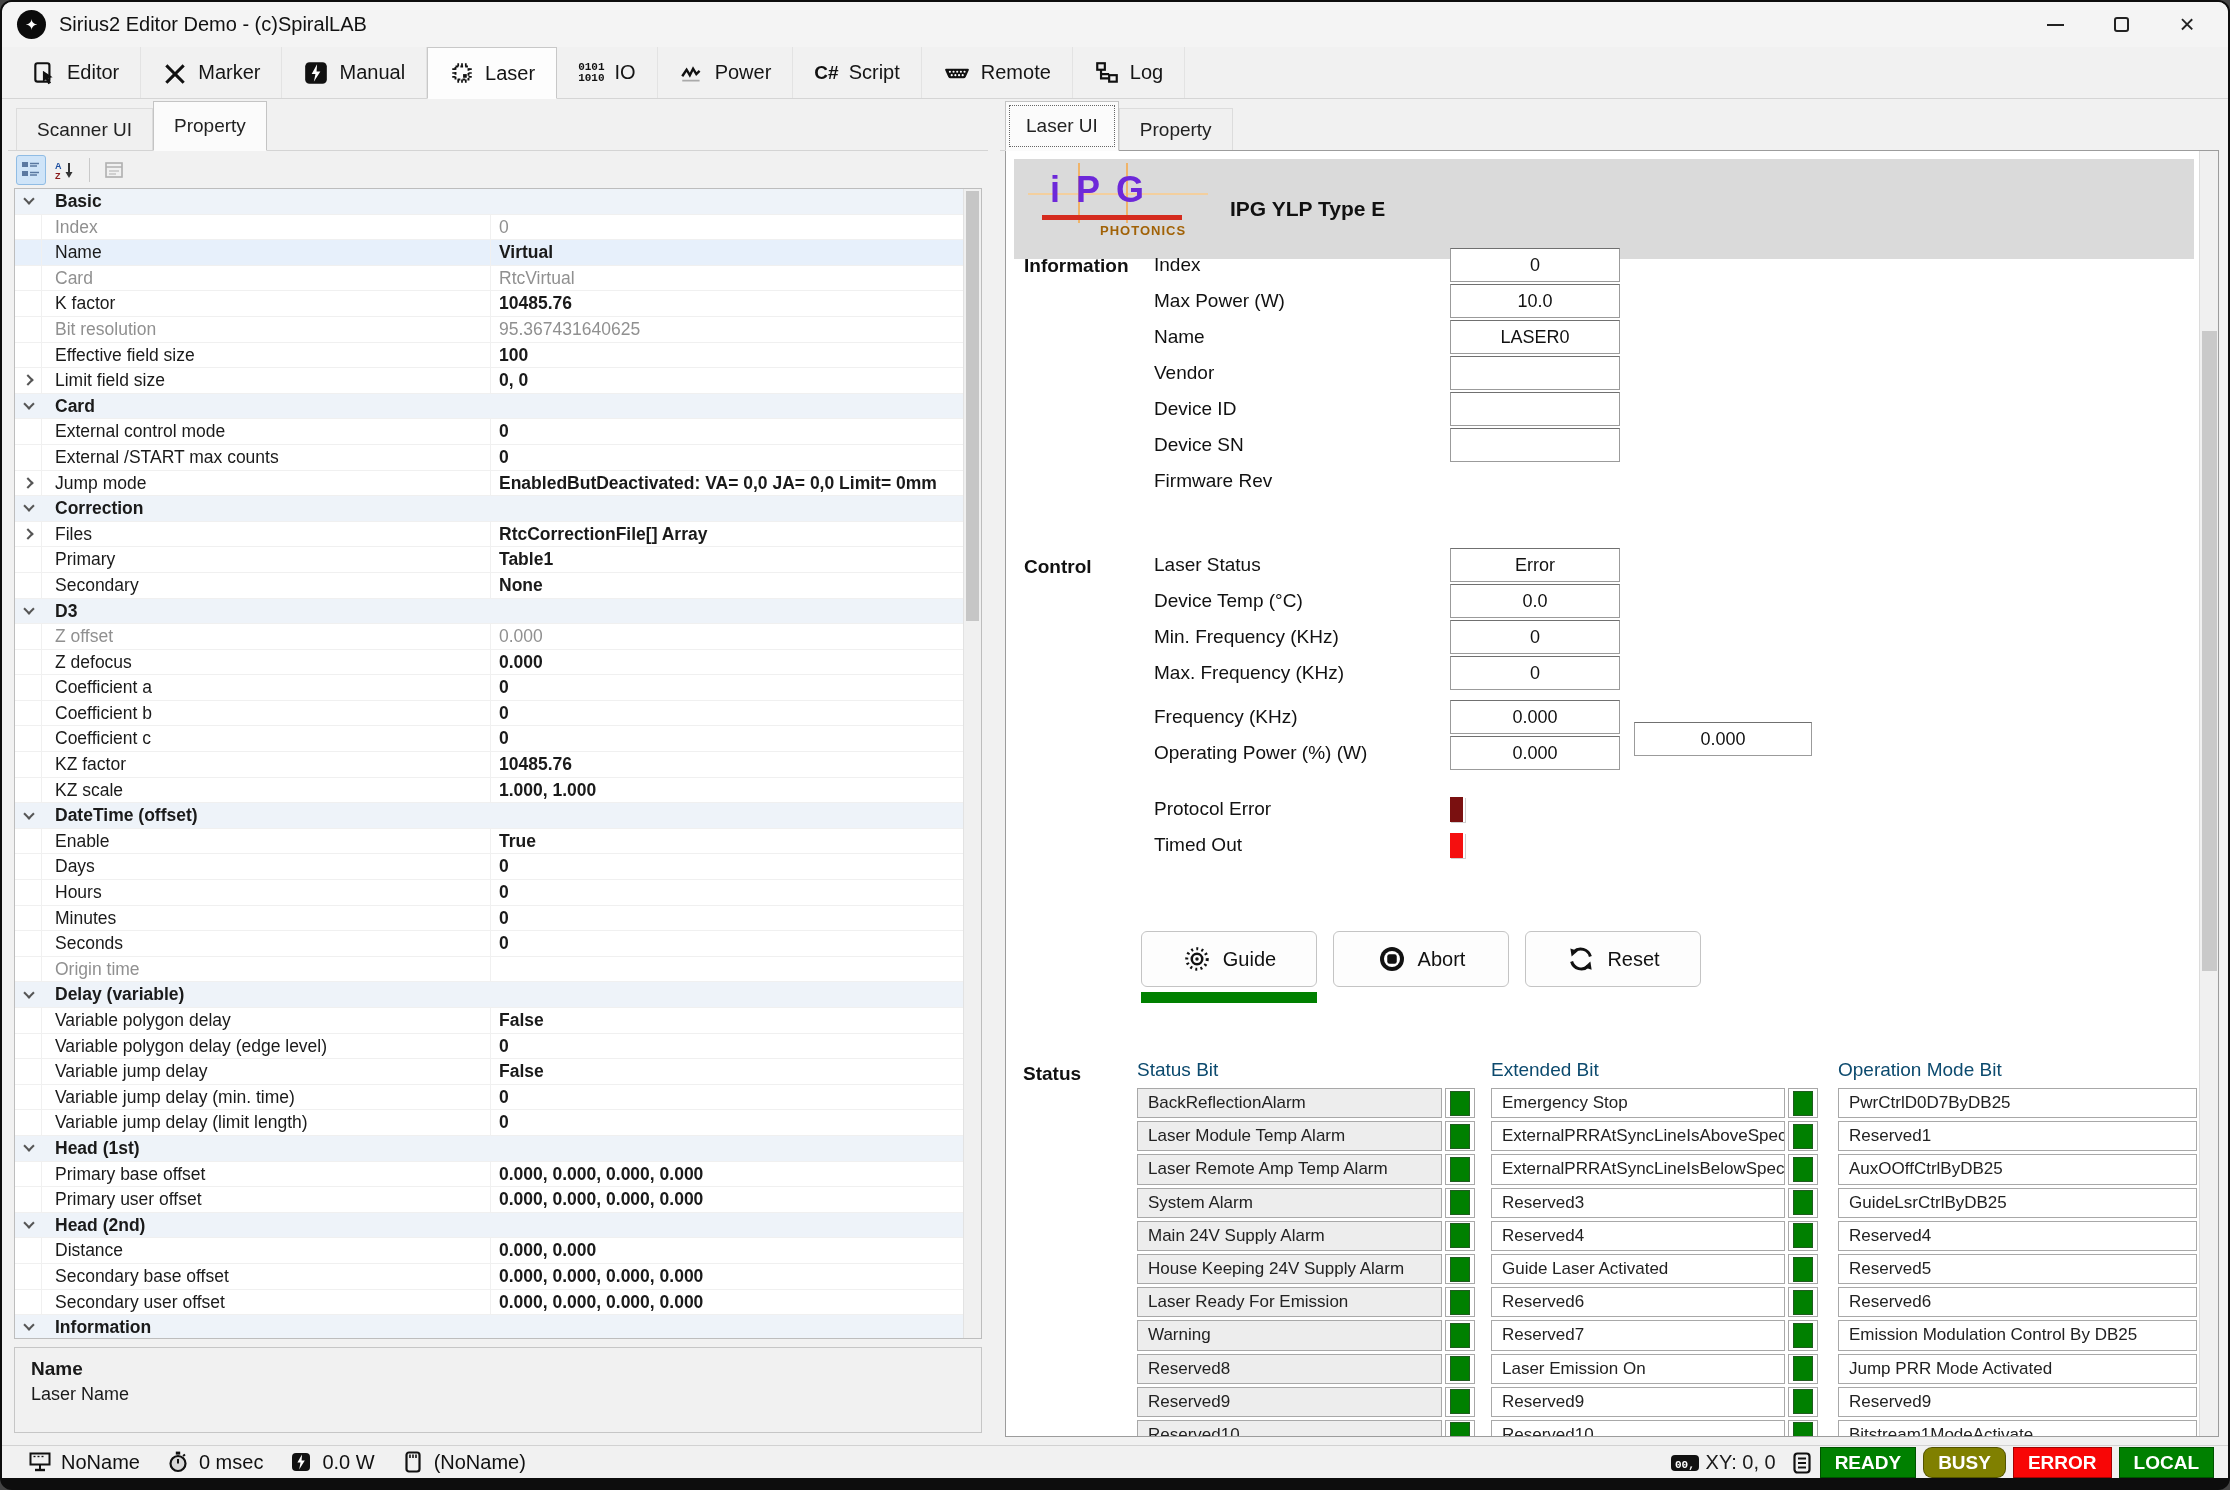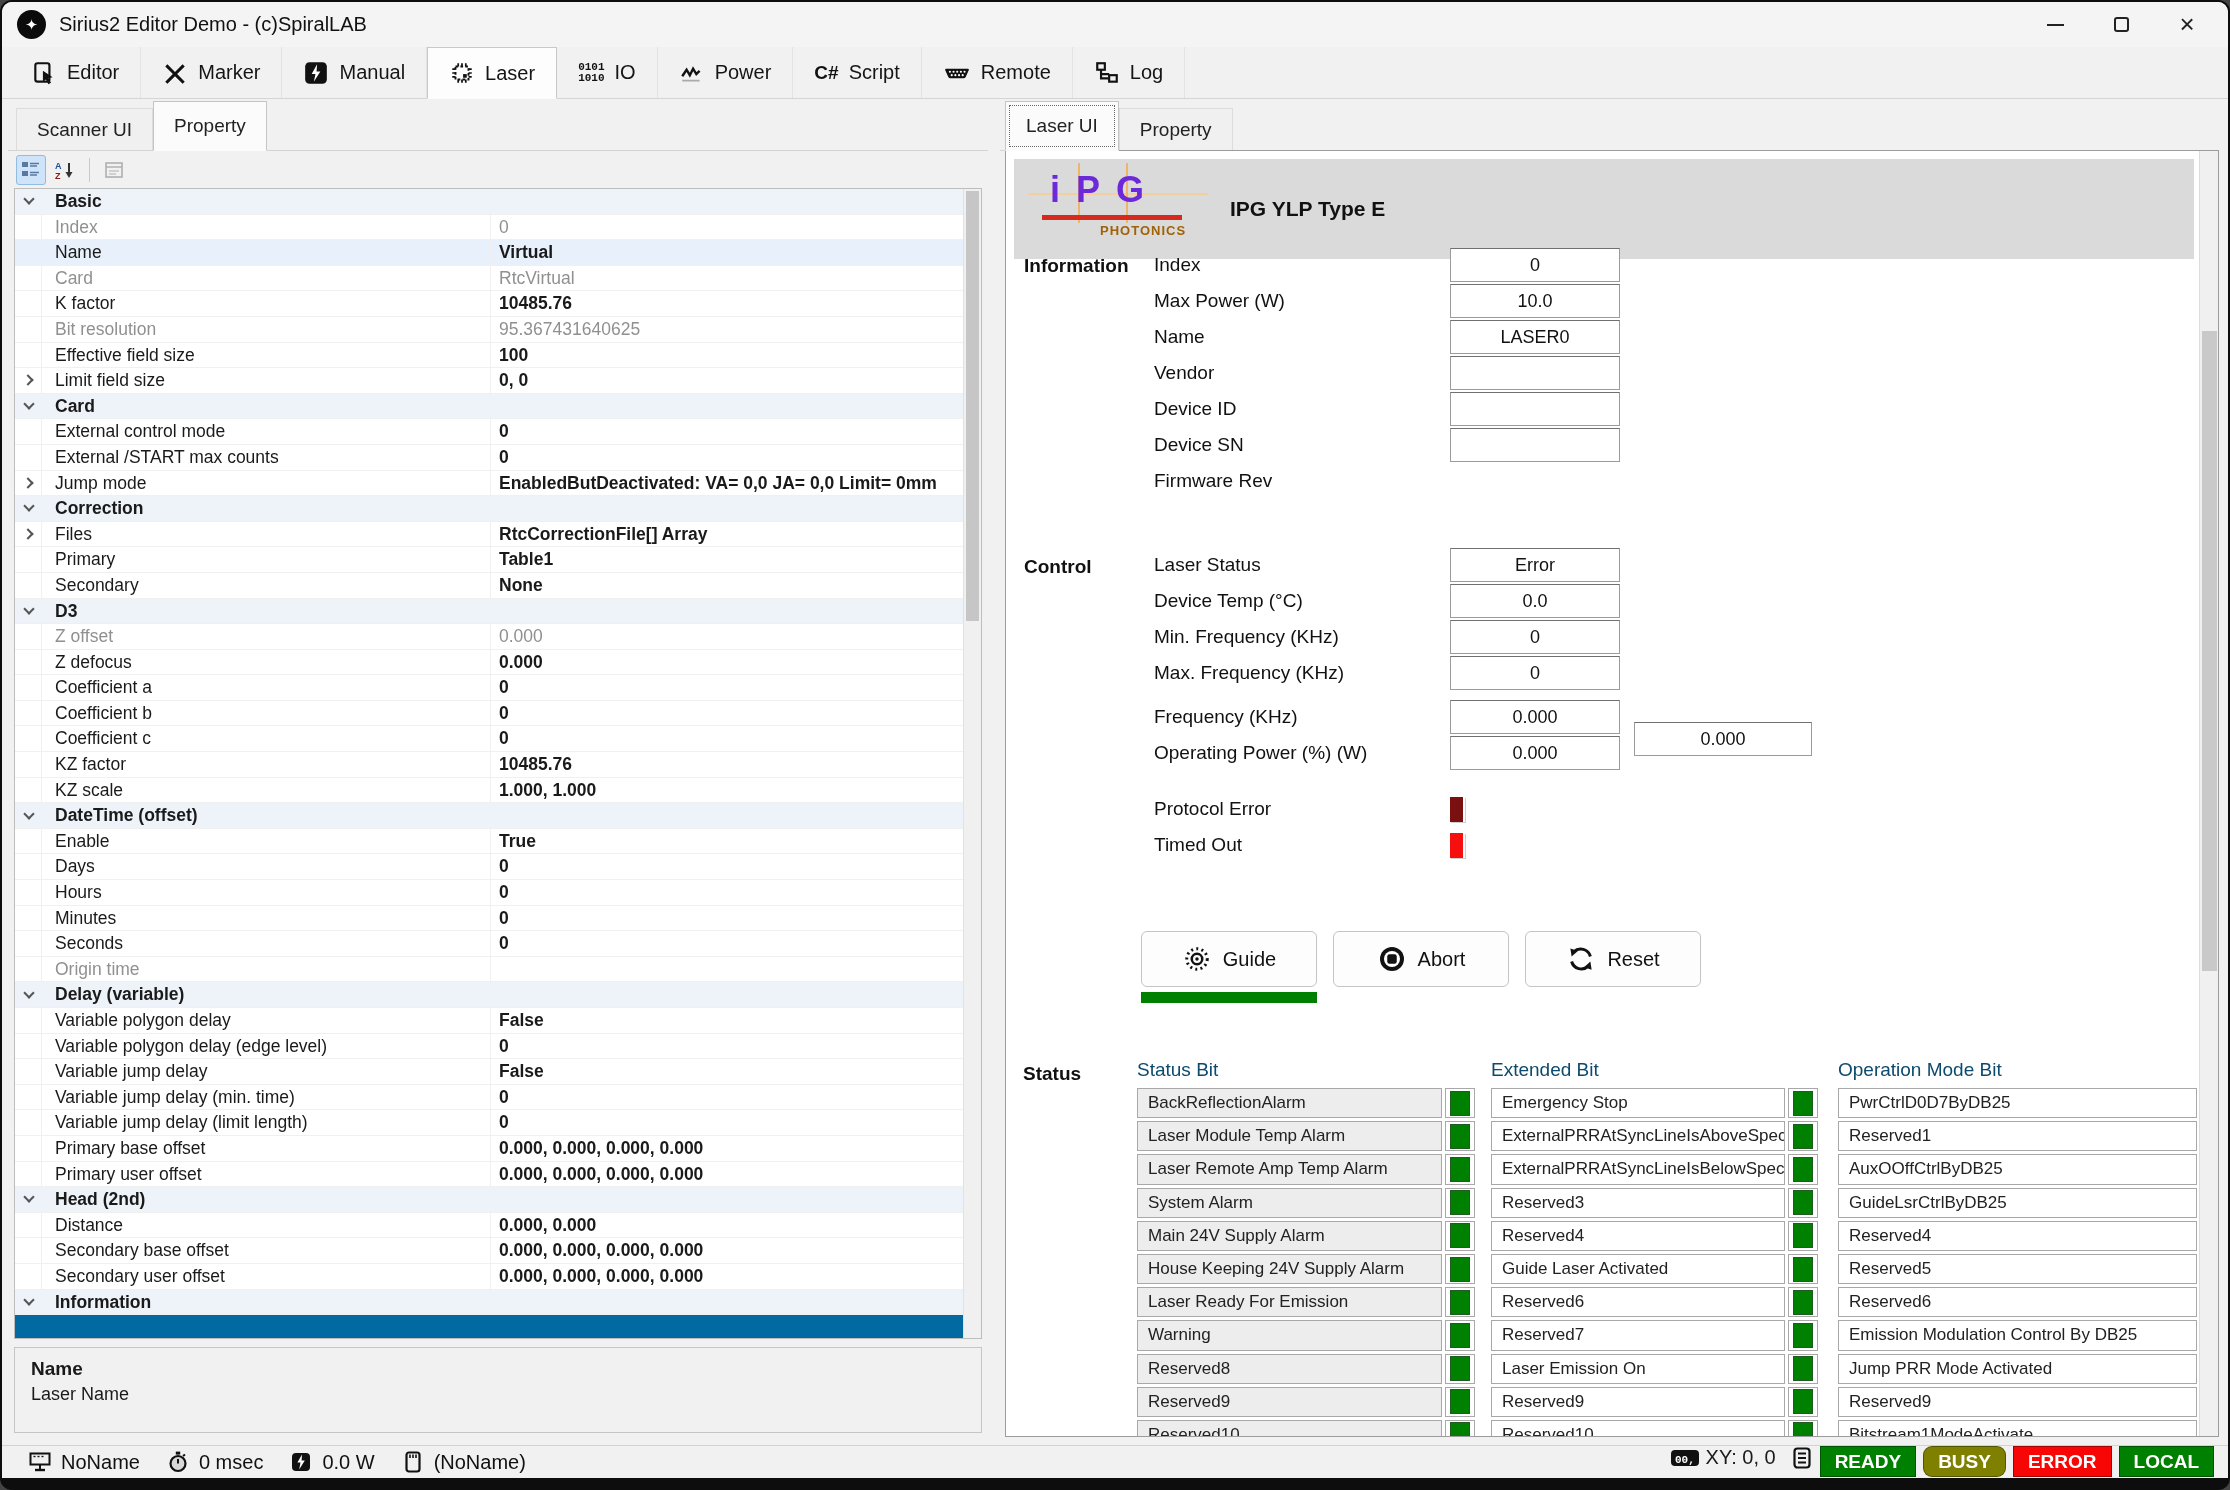--- a/index.html
+++ b/index.html
@@ -95,21 +95,21 @@
   .col-gray .bit-cell { background:#ededed; }
   .bit-ind { flex:0 0 30px; border:1px solid #a8a8a8; background:#fff; display:flex; align-items:center; justify-content:center; }
   .bit-sq { width:20px; height:25px; border:1px solid #205c20; }
 
   .rp-scroll { position:absolute; top:0; right:0; width:19px; height:100%; background:#f0f0f0; border-left:1px solid #dcdcdc; }
   .rp-thumb { position:absolute; left:2px; top:180px; width:15px; height:640px; background:#c9c9c9; }
 
   
   .statusbar { position:absolute; left:0; top:1443px; width:100%; height:33px; background:#f1f1f1; border-top:1px solid #d2d2d2; display:flex; align-items:center; font-size:20px; }
   .sb-item { display:flex; align-items:center; gap:9px; margin-left:26px; color:#111; }
-  .sb-right { position:absolute; right:14px; top:0; height:33px; display:flex; gap:6px; }
+  .sb-right { position:absolute; right:14px; top:0; height:33px; display:flex; align-items:center; gap:6px; }
   .badges { display:flex; gap:7px; }
   .badge { height:31px; padding:0 14px; display:flex; align-items:center; justify-content:center; color:#fff; font-weight:bold; font-size:19px; border:1px solid rgba(0,0,0,0.35); }
   svg { display:block; }
 </style>
 </head>
 <body>
 
 <div class="screen">
 <div class="win">
 
@@ -501,20 +501,27 @@
             <div class="pg-label">Variable jump delay (min. time)</div>
             <div class="pg-value">0</div>
           </div>
 
           <div class="pg-row">
             <div class="pg-gutter"></div>
             <div class="pg-label">Variable jump delay (limit length)</div>
             <div class="pg-value">0</div>
           </div>
 
+          <div class="pg-row cat">
+            <div class="pg-gutter">
+                <span class="chev"></span>
+              </div>
+            <div class="pg-label">Head (1st)</div>
+            <div class="pg-value"></div>
+          </div>
 
           <div class="pg-row">
             <div class="pg-gutter"></div>
             <div class="pg-label">Primary base offset</div>
             <div class="pg-value">0.000, 0.000, 0.000, 0.000</div>
           </div>
 
           <div class="pg-row">
             <div class="pg-gutter"></div>
             <div class="pg-label">Primary user offset</div>

